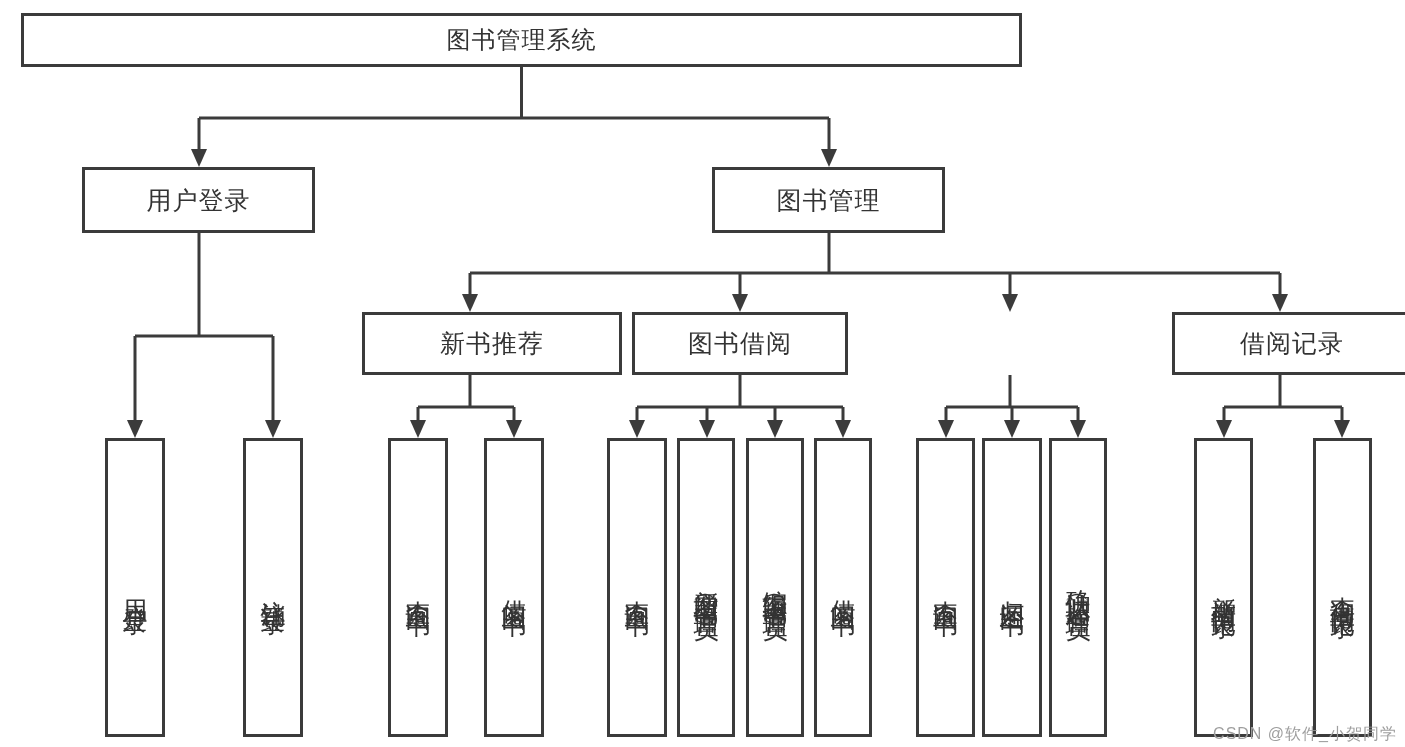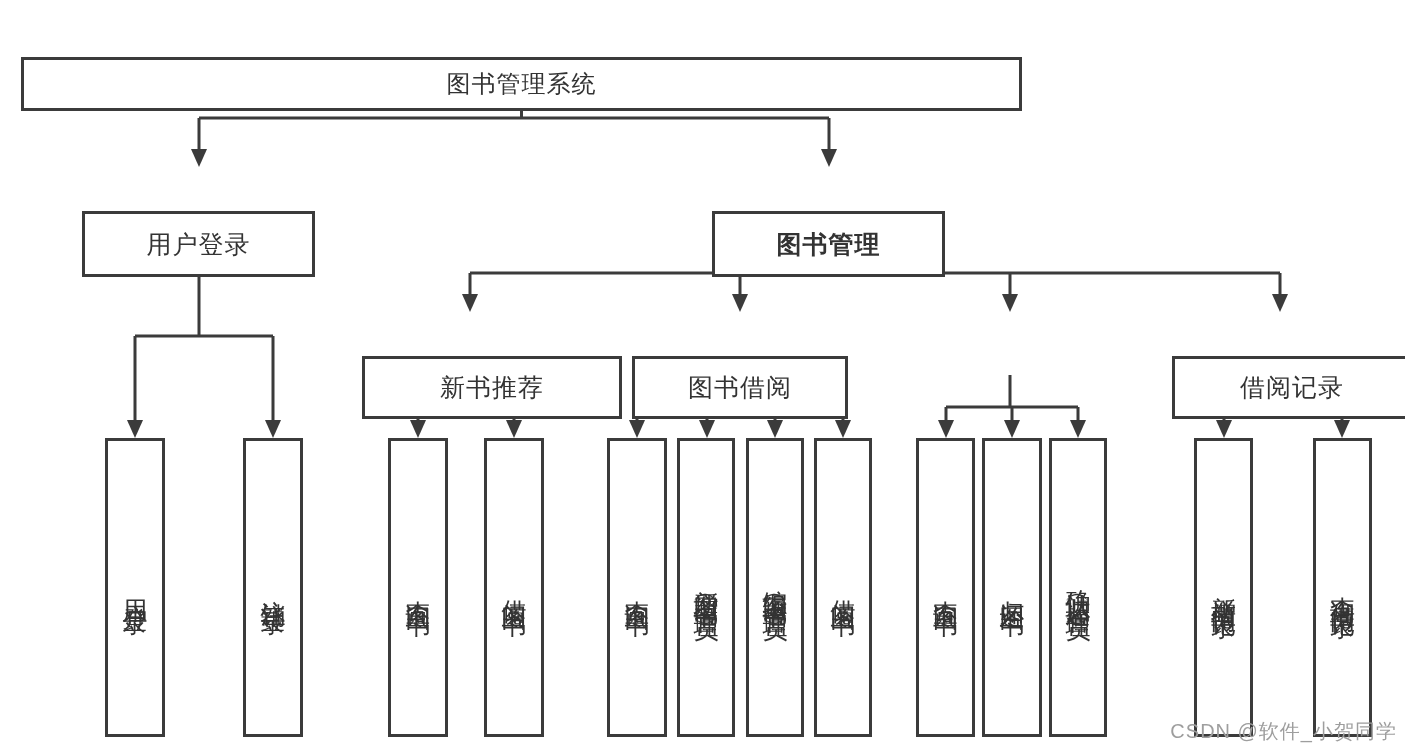--- a/index.html
+++ b/index.html
@@ -6,30 +6,30 @@
   .canvas{
     position:relative;width:1405px;height:747px;background:#ffffff;overflow:hidden;
     font-family:"Liberation Sans","DejaVu Sans",sans-serif;
   }
   .connectors{position:absolute;left:0;top:0;width:1405px;height:747px;}
   .box{
     position:absolute;box-sizing:border-box;background:#ffffff;
     border:3px solid #3b3b3b;color:#333333;
     display:flex;align-items:center;justify-content:center;
   }
-  .hbox{font-size:25px;letter-spacing:1px;white-space:nowrap;margin-top:44px;}
+  .hbox{font-size:25px;letter-spacing:1px;white-space:nowrap;}
   .root{font-size:24px;}
   .vbox{font-size:25px;}
   .vbox .vtext{
     writing-mode:vertical-rl;text-orientation:mixed;
     letter-spacing:4px;line-height:1;white-space:nowrap;
   }
   .watermark{
     position:absolute;right:8px;bottom:2px;color:#9e9e9e;
-    font-size:20px;letter-spacing:1px;white-space:nowrap;
+    font-size:16px;letter-spacing:1px;white-space:nowrap;
   }
 </style>
 </head>
 <body>
 
 <div class="canvas">
 
   <svg class="connectors" viewBox="0 0 1405 747" xmlns="http://www.w3.org/2000/svg">
     <g stroke="#3b3b3b" stroke-width="3" fill="none">
 
@@ -70,21 +70,21 @@
     </g>
   </svg>
 
   <div class="box hbox root" style="left:21px;top:13px;width:1001px;height:54px;">
     <span>图书管理系统</span>
   </div>
 
   <div class="box hbox" style="left:82px;top:167px;width:233px;height:66px;">
     <span>用户登录</span>
   </div>
-  <div class="box hbox" style="left:712px;top:167px;width:233px;height:66px;font-weight:bold;">
+  <div class="box hbox" style="left:712px;top:167px;width:233px;height:66px;">
     <span>图书管理</span>
   </div>
 
   <div class="box hbox" style="left:362px;top:312px;width:260px;height:63px;">
     <span>新书推荐</span>
   </div>
   <div class="box hbox" style="left:632px;top:312px;width:216px;height:63px;">
     <span>图书借阅</span>
   </div>
   <div class="box hbox" style="left:1172px;top:312px;width:240px;height:63px;">

